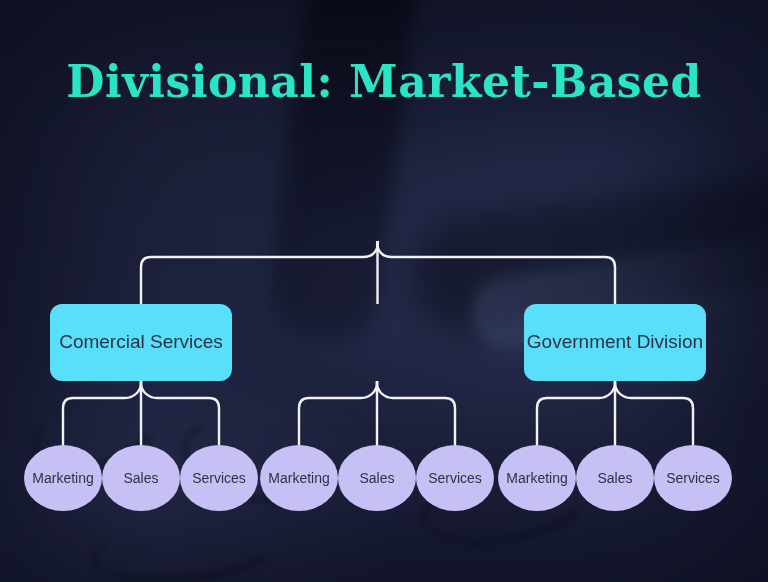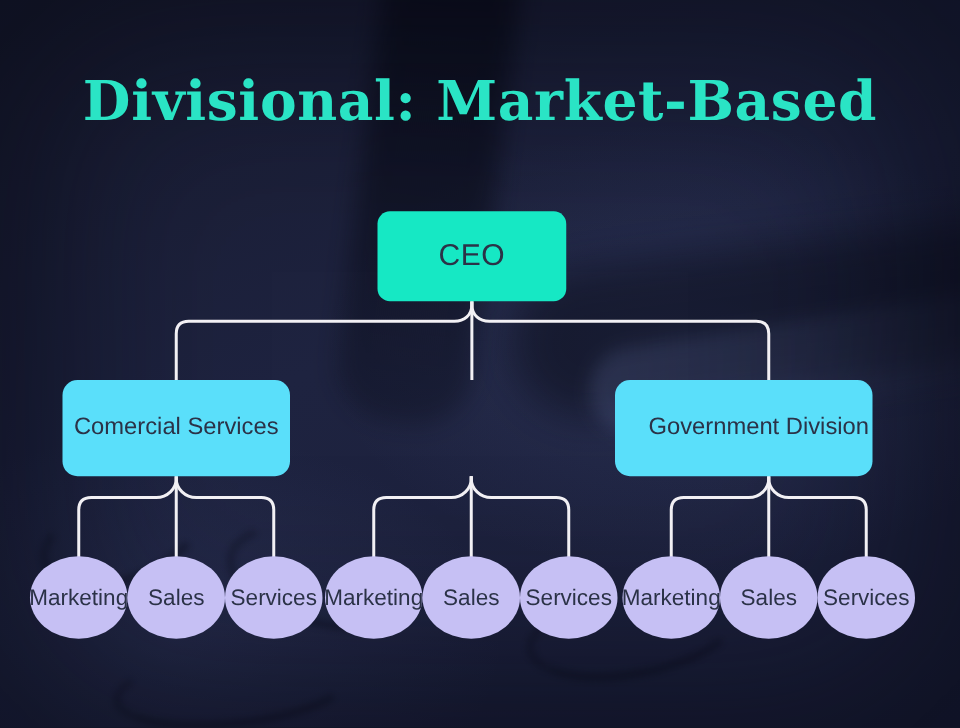--- a/index.html
+++ b/index.html
@@ -70,25 +70,25 @@
     background: var(--ceo-box, #16e8c4); border-radius:10px;
     font-size:24px; letter-spacing:0.5px;
   }
   .division {
     top:304px; width:182px; height:77px;
     background: var(--division-box, #5adffa); border-radius:12px;
     font-size:19px; line-height:1.5;
   }
   .division.d0 { left:50px; }
   .division.d1 { left:286px; }
-  .division.d2 { left:492px;padding-left:24px; }
+  .division.d2 { left:524px; }
   .unit {
     top:445px; width:78px; height:66px; border-radius:50%;
     background: var(--unit-circle, #c6c0f4);
-    font-size:18px;
+    font-size:14px;
   }
   .u0 { left:24px; }  .u1 { left:102px; } .u2 { left:180px; }
   .u3 { left:260px; } .u4 { left:338px; } .u5 { left:416px; }
   .u6 { left:498px; } .u7 { left:576px; } .u8 { left:654px; }
 </style>
 </head>
 <body>
 
 <div class="stage">
 
@@ -118,21 +118,20 @@
 
     <path d="M377 381 L377 446"></path>
     <path d="M377 381 L377 383 C377 391 370 398 361 398 L309 398 C302.5 398 299 401.5 299 408 L299 446"></path>
     <path d="M377 381 L377 383 C377 391 384 398 393 398 L445 398 C451.5 398 455 401.5 455 408 L455 446"></path>
 
     <path d="M615 381 L615 446"></path>
     <path d="M615 381 L615 383 C615 391 608 398 599 398 L547 398 C540.5 398 537 401.5 537 408 L537 446"></path>
     <path d="M615 381 L615 383 C615 391 622 398 631 398 L683 398 C689.5 398 693 401.5 693 408 L693 446"></path>
   </svg>
 
-  <div class="node ceo">CEO</div>
 
   <div class="node division d0">Comercial Services</div>
   <div class="node division d2">Government Division</div>
 
   <div class="node unit u0">Marketing</div>
   <div class="node unit u1">Sales</div>
   <div class="node unit u2">Services</div>
   <div class="node unit u3">Marketing</div>
   <div class="node unit u4">Sales</div>
   <div class="node unit u5">Services</div>

